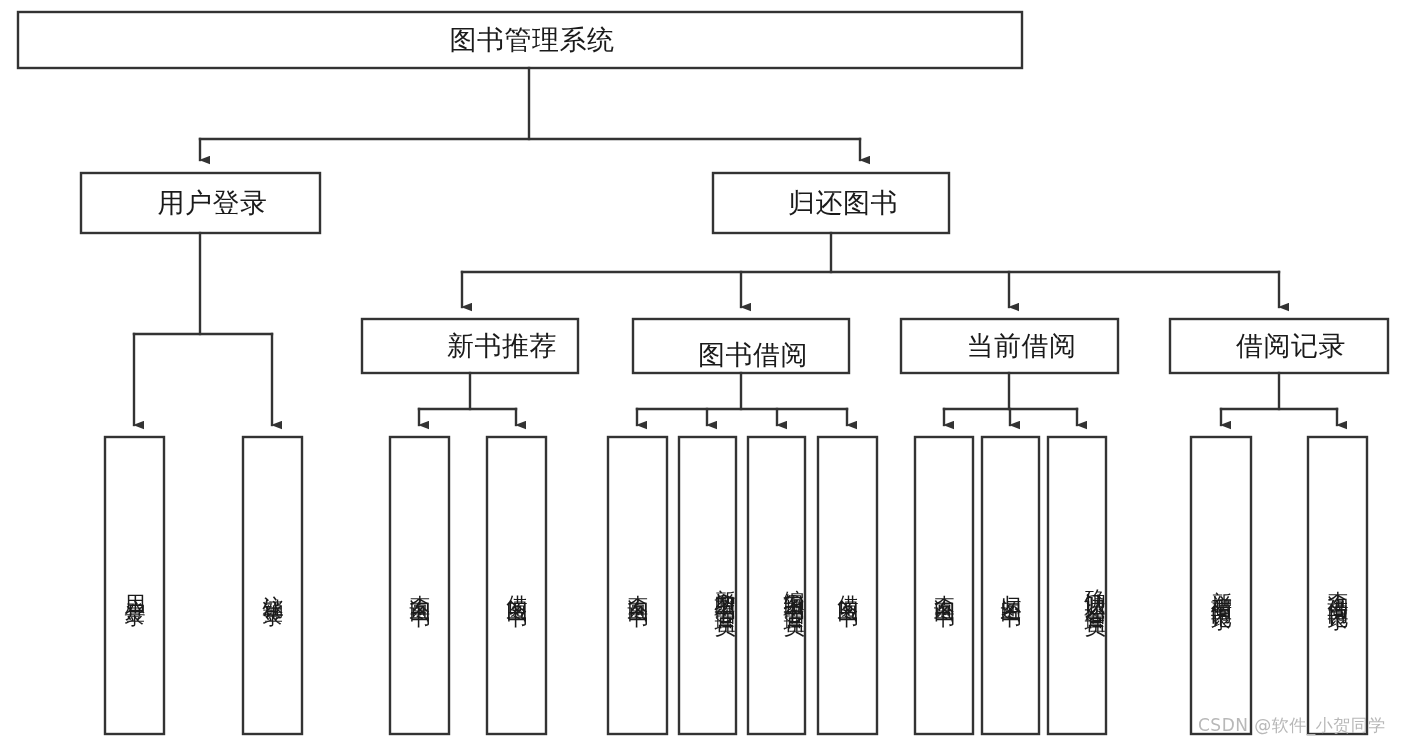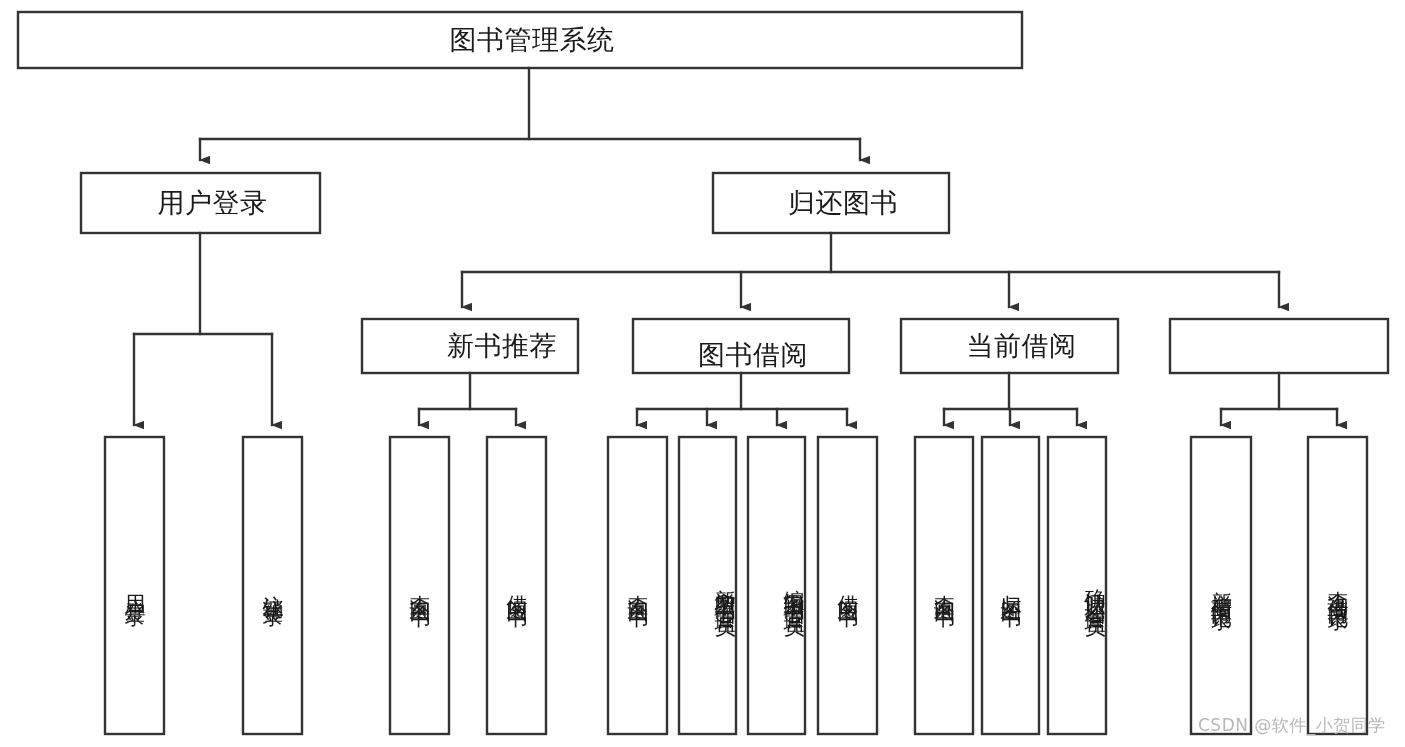--- a/index.html
+++ b/index.html
@@ -155,20 +155,21 @@
   </svg>
 
   <div class="node-label label-h" style="left:18px; top:12px; width:1004px; height:56px;">图书管理系统</div>
 
   <div class="node-label label-h" style="left:81px; top:173px; width:239px; height:60px;">用户登录</div>
   <div class="node-label label-h" style="left:713px; top:173px; width:236px; height:60px;">归还图书</div>
 
   <div class="node-label label-h" style="left:362px; top:319px; width:256px; height:54px;">新书推荐</div>
   <div class="node-label label-h" style="left:633px; top:319px; width:216px; height:72px;">图书借阅</div>
   <div class="node-label label-h" style="left:901px; top:319px; width:217px; height:54px;border-radius:25px;">当前借阅</div>
+  <div class="node-label label-h" style="left:1170px; top:319px; width:218px; height:54px;">借阅记录</div>
 
   <div class="node-label label-v" style="left:105px; top:437px; width:59px; height:297px;">用户登录</div>
   <div class="node-label label-v" style="left:243px; top:437px; width:59px; height:297px;">注销登录</div>
 
   <div class="node-label label-v" style="left:390px; top:437px; width:59px; height:297px;">查询图书</div>
   <div class="node-label label-v" style="left:487px; top:437px; width:59px; height:297px;">借阅图书</div>
 
   <div class="node-label label-v" style="left:608px; top:437px; width:59px; height:297px;">查询图书</div>
   <div class="node-label label-v" style="left:679px; top:437px; width:57px; height:297px; align-items:flex-start; padding-top:8px;">新增图书（管理员）</div>
   <div class="node-label label-v" style="left:748px; top:437px; width:57px; height:297px; align-items:flex-start; padding-top:8px;">编辑图书（管理员）</div>

